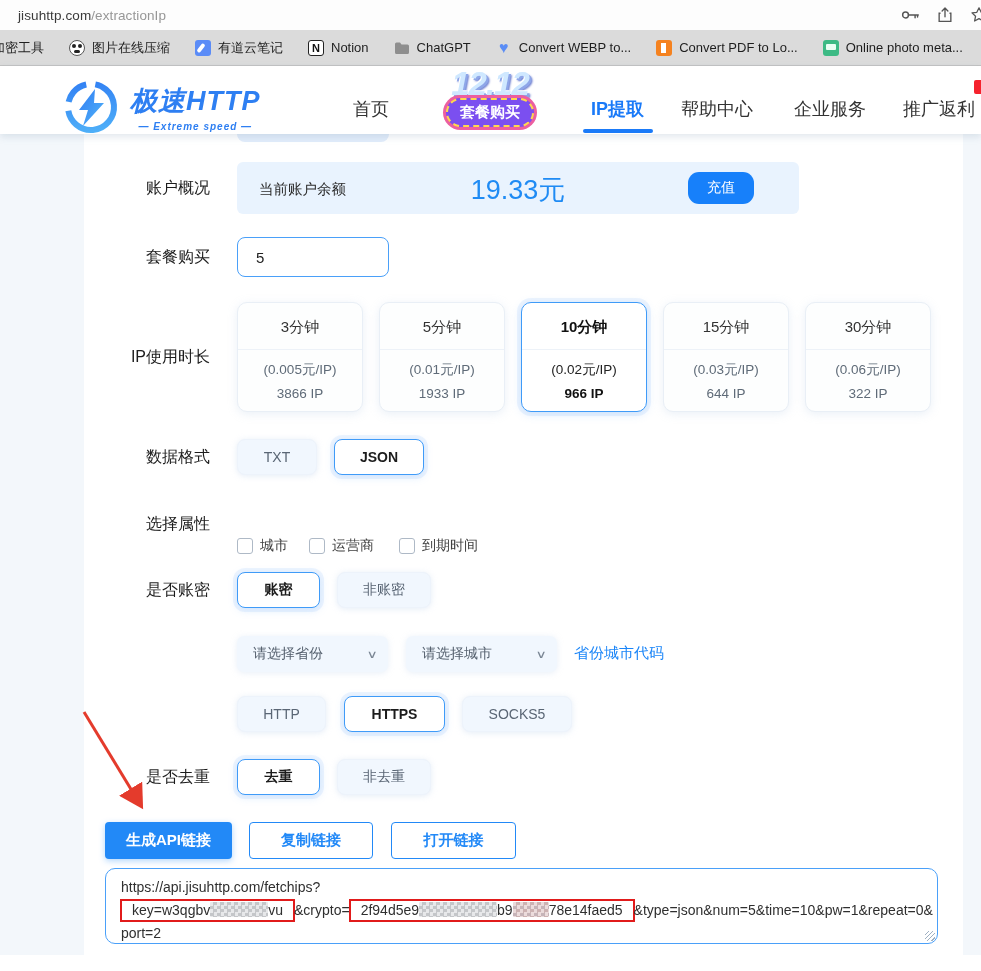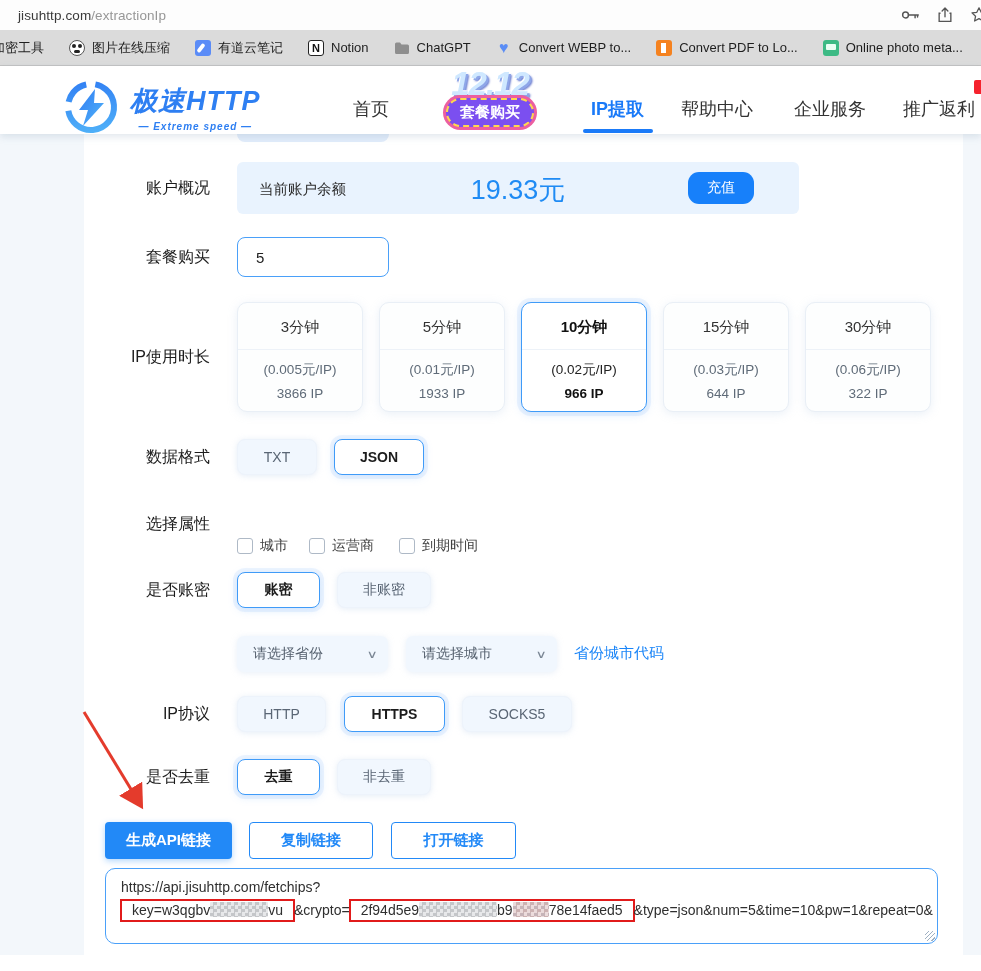--- a/index.html
+++ b/index.html
@@ -294,36 +294,36 @@
   <div class="dd" style="left:237px; top:502px; width:151px">
     <span>请选择省份</span>
     <span class="chev">∨</span>
   </div>
   <div class="dd" style="left:406px; top:502px; width:151px">
     <span>请选择城市</span>
     <span class="chev">∨</span>
   </div>
   <span class="code-link">省份城市代码</span>
 
-  <div class="row-label" style="top:570px">IP协议</div>
   <div class="pill unsel" style="left:237px; top:562px; width:89px">HTTP</div>
   <div class="pill sel" style="left:344px; top:562px; width:101px">HTTPS</div>
   <div class="pill unsel" style="left:462px; top:562px; width:110px">SOCKS5</div>
 
   <div class="row-label" style="top:633px">是否去重</div>
   <div class="pill sel" style="left:237px; top:625px; width:83px">去重</div>
   <div class="pill unsel" style="left:337px; top:625px; width:94px">非去重</div>
 
   <button class="act-btn act-primary" style="left:105px; width:127px">生成API链接</button>
   <button class="act-btn act-outline" style="left:249px; width:124px">复制链接</button>
   <button class="act-btn act-outline" style="left:391px; width:125px">打开链接</button>
 
   <div class="api-box">
     <div class="api-line"><span>https://api.jisuhttp.com/fetchips?</span></div>
     <div class="api-line"><span class="rbox"><span>key=w3qgbv</span><span class="mosaic mw1"></span><span>vu</span></span><span>&amp;crypto=</span><span class="rbox"><span>2f94d5e9</span><span class="mosaic mw2"></span><span>b9</span><span class="mosaic tint mw3"></span><span>78e14faed5</span></span><span>&amp;type=json&amp;num=5&amp;time=10&amp;pw=1&amp;repeat=0&amp;</span></div>
+    <div class="api-line"><span>port=2</span></div>
     <div class="resize-grip"></div>
   </div>
 
   <svg class="arrow-svg" width="90" height="118" viewBox="0 0 90 118">
     <defs>
         <marker id="ah" markerWidth="9" markerHeight="9" refX="6" refY="4.5" orient="auto">
       <path d="M0 0 L8 4.5 L0 9 z" fill="#e43b2c"></path>
         </marker>
       </defs>
     <line x1="14" y1="6" x2="70" y2="98" stroke="#e43b2c" stroke-width="3" marker-end="url(#ah)"></line>

